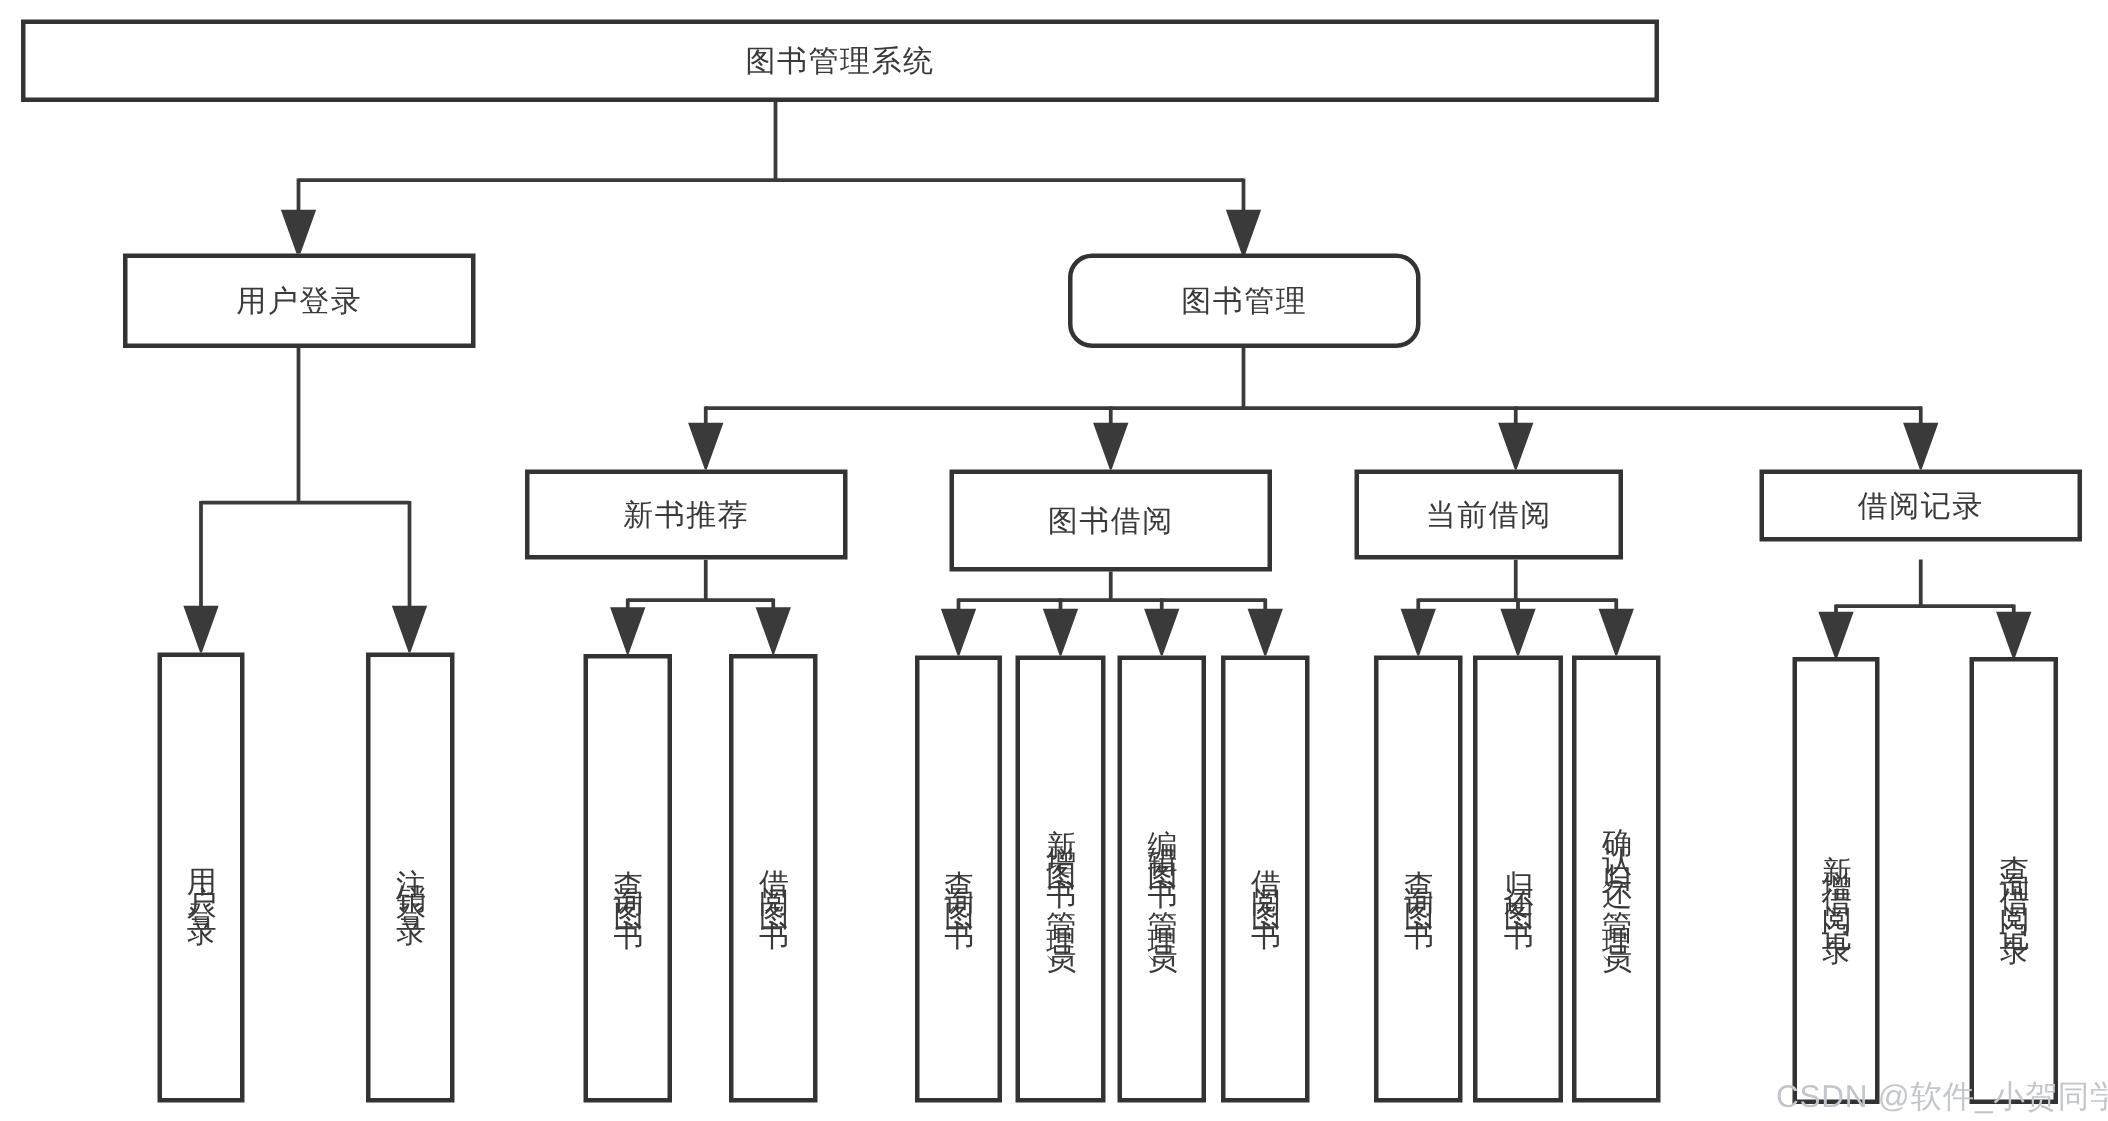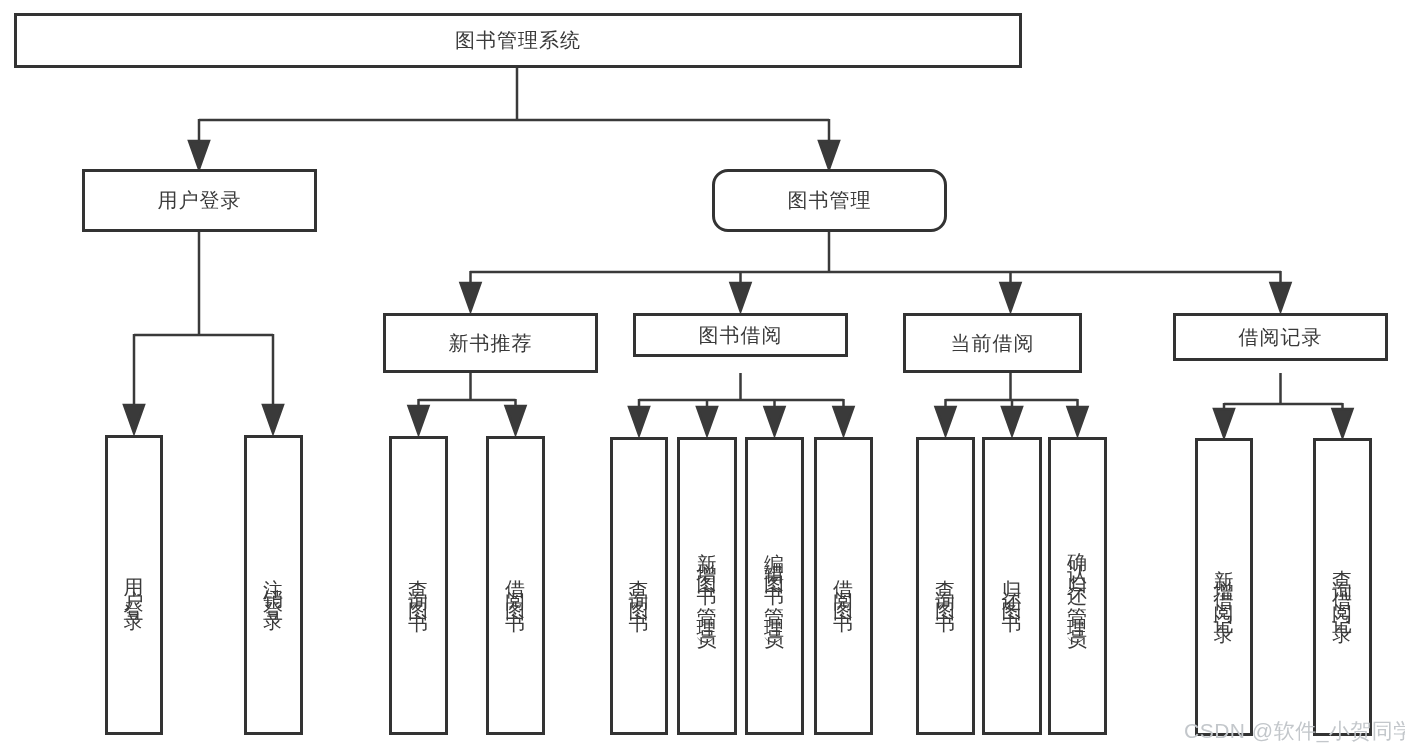--- a/index.html
+++ b/index.html
@@ -118,35 +118,35 @@
 
       <line x1="1280.5" y1="373" x2="1280.5" y2="404"></line>
       <line x1="1224" y1="404" x2="1342.5" y2="404"></line>
       <line x1="1224" y1="403" x2="1224" y2="410"></line>
       <polygon points="1214,409 1234,409 1224,437"></polygon>
       <line x1="1342.5" y1="403" x2="1342.5" y2="410"></line>
       <polygon points="1332.5,409 1352.5,409 1342.5,437"></polygon>
     </g>
   </svg>
 
-  <div class="node hbox" style="left:14px; top:13px; width:1008px; height:55px;">
+  <div class="node hbox" style="left:14px; top:13px; width:1092px; height:55px;">
     <span>图书管理系统</span>
   </div>
 
   <div class="node hbox" style="left:82px; top:169px; width:235px; height:63px;">
     <span>用户登录</span>
   </div>
   <div class="node hbox" style="left:712px; top:169px; width:235px; height:63px;border-radius:16px;">
     <span>图书管理</span>
   </div>
 
-  <div class="node hbox" style="left:383px; top:313px; width:215px; height:60px;">
+  <div class="node hbox" style="left:350px; top:313px; width:215px; height:60px;">
     <span>新书推荐</span>
   </div>
-  <div class="node hbox" style="left:633px; top:313px; width:215px; height:44px;">
+  <div class="node hbox" style="left:633px; top:313px; width:215px; height:68px;">
     <span>图书借阅</span>
   </div>
   <div class="node hbox" style="left:903px; top:313px; width:179px; height:60px;">
     <span>当前借阅</span>
   </div>
   <div class="node hbox" style="left:1173px; top:313px; width:215px; height:48px;">
     <span>借阅记录</span>
   </div>
 
   <div class="node vbox" style="left:105px; top:435px; width:58px; height:300px;">

